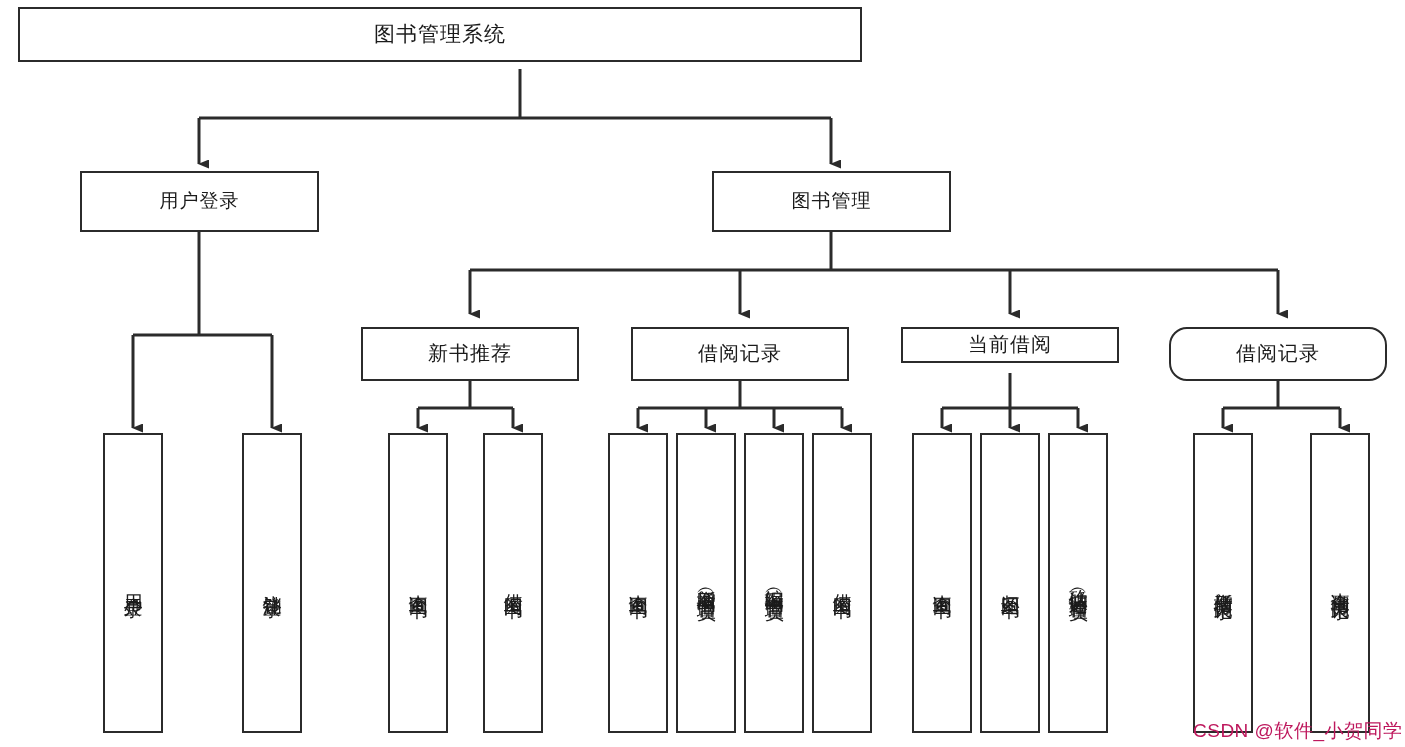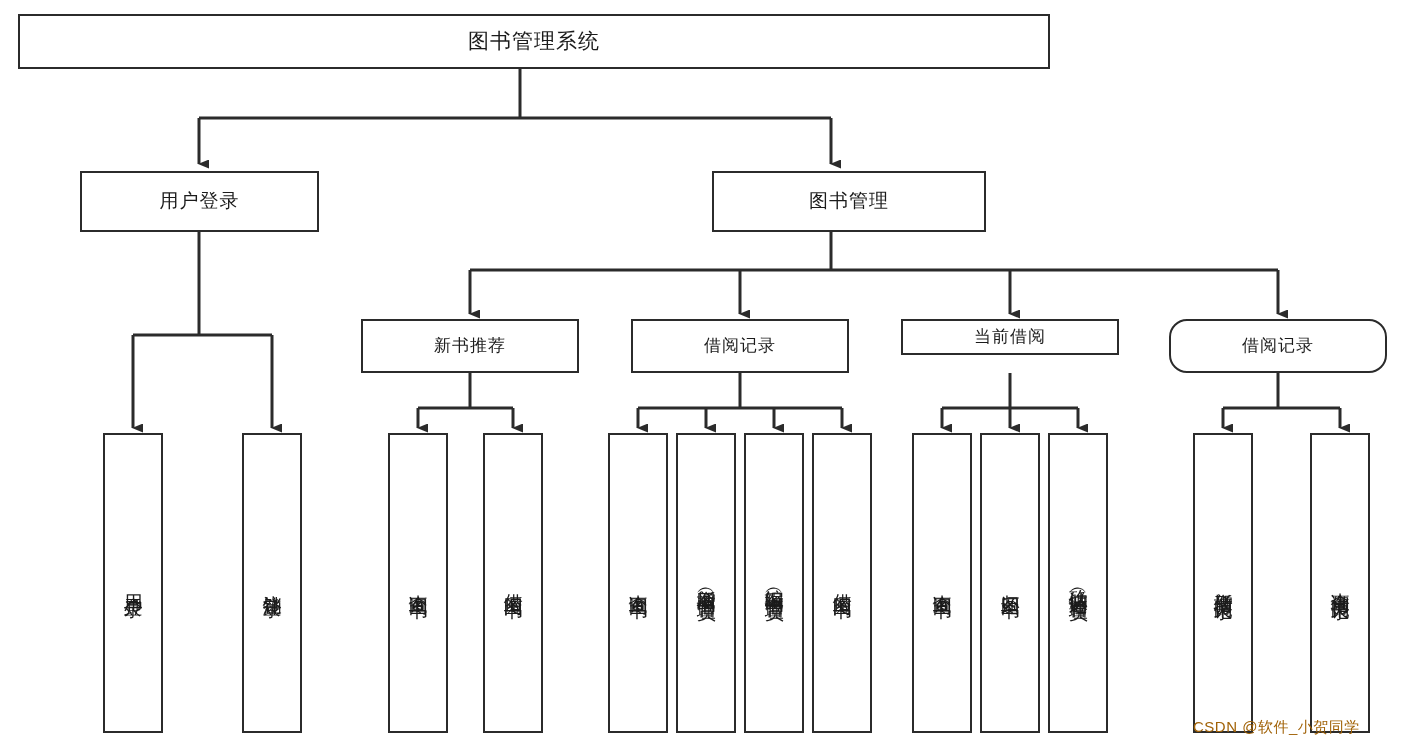--- a/index.html
+++ b/index.html
@@ -36,37 +36,38 @@
   }
   .node.root{
     font-size:21px;
     letter-spacing:1px;
   }
   .node.lvl1{
     font-size:19px;
     letter-spacing:1px;
   }
   .node.lvl2{
-    font-size:17px;
+    font-size:20px;
     letter-spacing:1px;
+    margin-top:8px;
   }
   .node.leaf{
     font-size:19px;
     letter-spacing:2px;
     writing-mode:vertical-rl;
     text-orientation:upright;
     padding:6px 0;
     align-items:center;
     justify-content:center;
     white-space:normal;
   }
   .watermark{
     position:absolute;
-    font-size:15px;
-    color:#a16207;
+    font-size:19px;
+    color:#be185d;
     letter-spacing:0.5px;
     white-space:nowrap;
     user-select:none;
   }
 </style>
 </head>
 <body>
 
 <div id="canvas">
 
@@ -113,25 +114,25 @@
       <path d="M1010,408 L1010,428" marker-end="url(#arw)"></path>
       <path d="M1078,408 L1078,428" marker-end="url(#arw)"></path>
 
       <path d="M1278,373 L1278,408"></path>
       <path d="M1223,408 L1340,408"></path>
       <path d="M1223,408 L1223,428" marker-end="url(#arw)"></path>
       <path d="M1340,408 L1340,428" marker-end="url(#arw)"></path>
     </g>
   </svg>
 
-  <div class="node root" style="left:18px;top:14px;width:1032px;height:55px;">图书管理系统</div>
+  <div class="node root" style="left:18px;top:7px;width:844px;height:55px;">图书管理系统</div>
 
   <div class="node lvl1" style="left:80px;top:171px;width:239px;height:61px;">用户登录</div>
 
-  <div class="node lvl1" style="left:712px;top:171px;width:274px;height:61px;">图书管理</div>
+  <div class="node lvl1" style="left:712px;top:171px;width:239px;height:61px;">图书管理</div>
 
   <div class="node lvl2" style="left:361px;top:319px;width:218px;height:54px;">新书推荐</div>
 
   <div class="node lvl2" style="left:631px;top:319px;width:218px;height:54px;">借阅记录</div>
 
   <div class="node lvl2" style="left:901px;top:319px;width:218px;height:36px;">当前借阅</div>
 
   <div class="node lvl2" style="left:1169px;top:319px;width:218px;height:54px;border-radius:18px;">借阅记录</div>
 
   <div class="node leaf" style="left:103px;top:433px;width:60px;height:300px;">用户登录</div>

